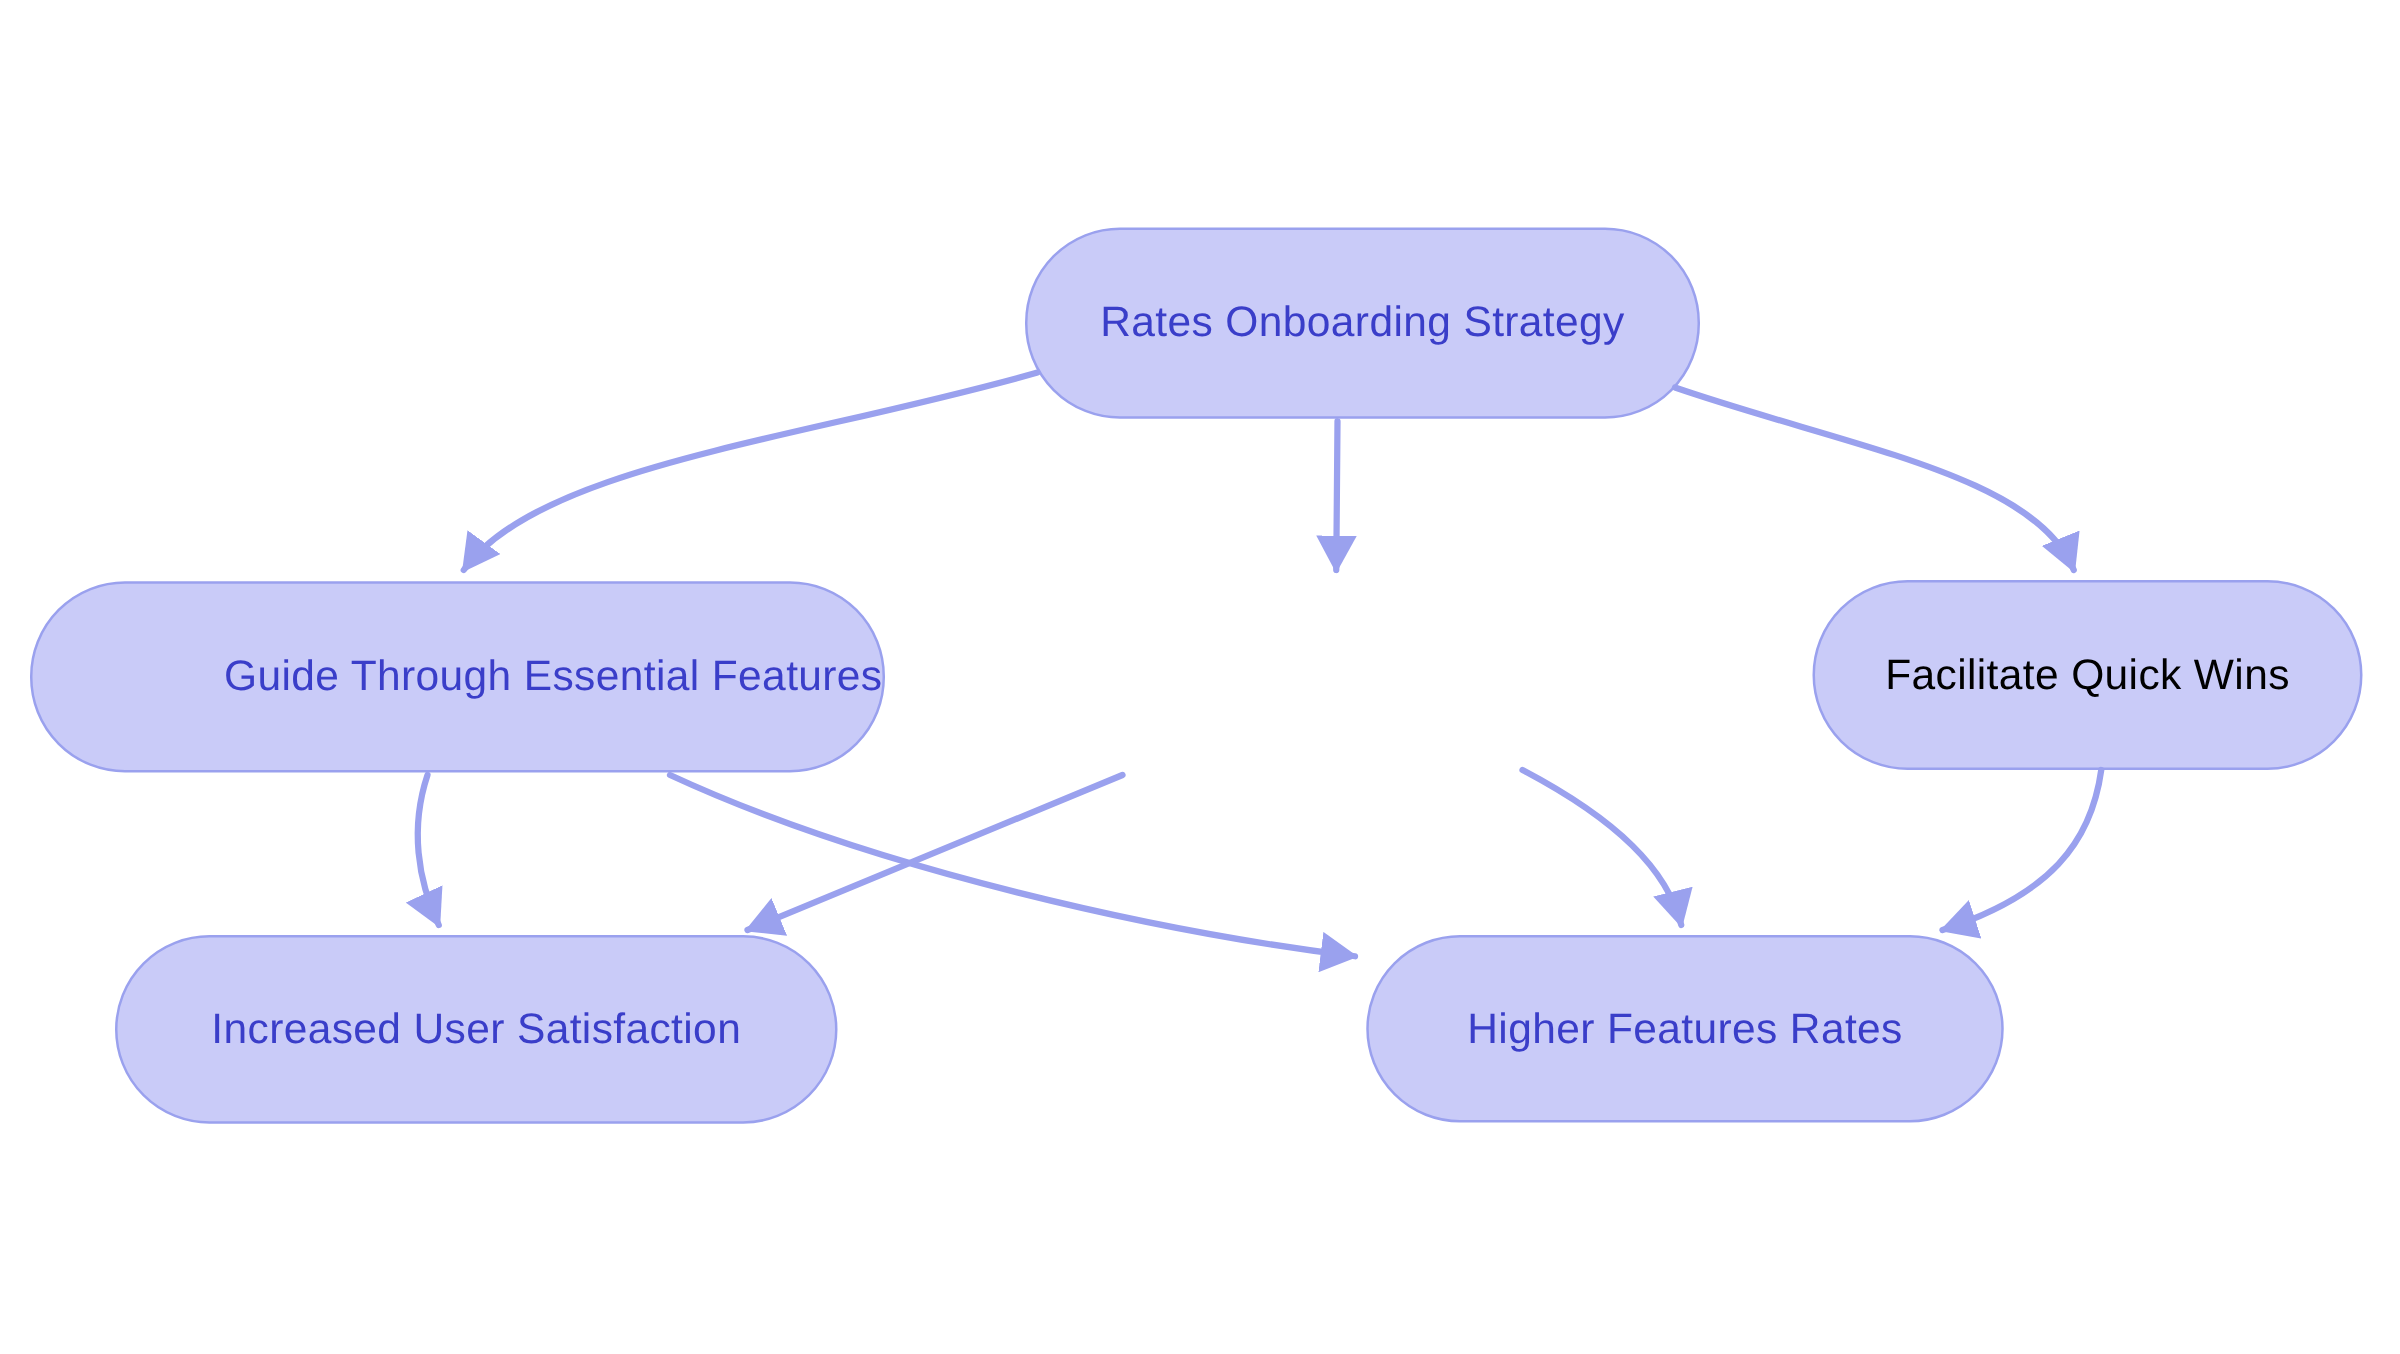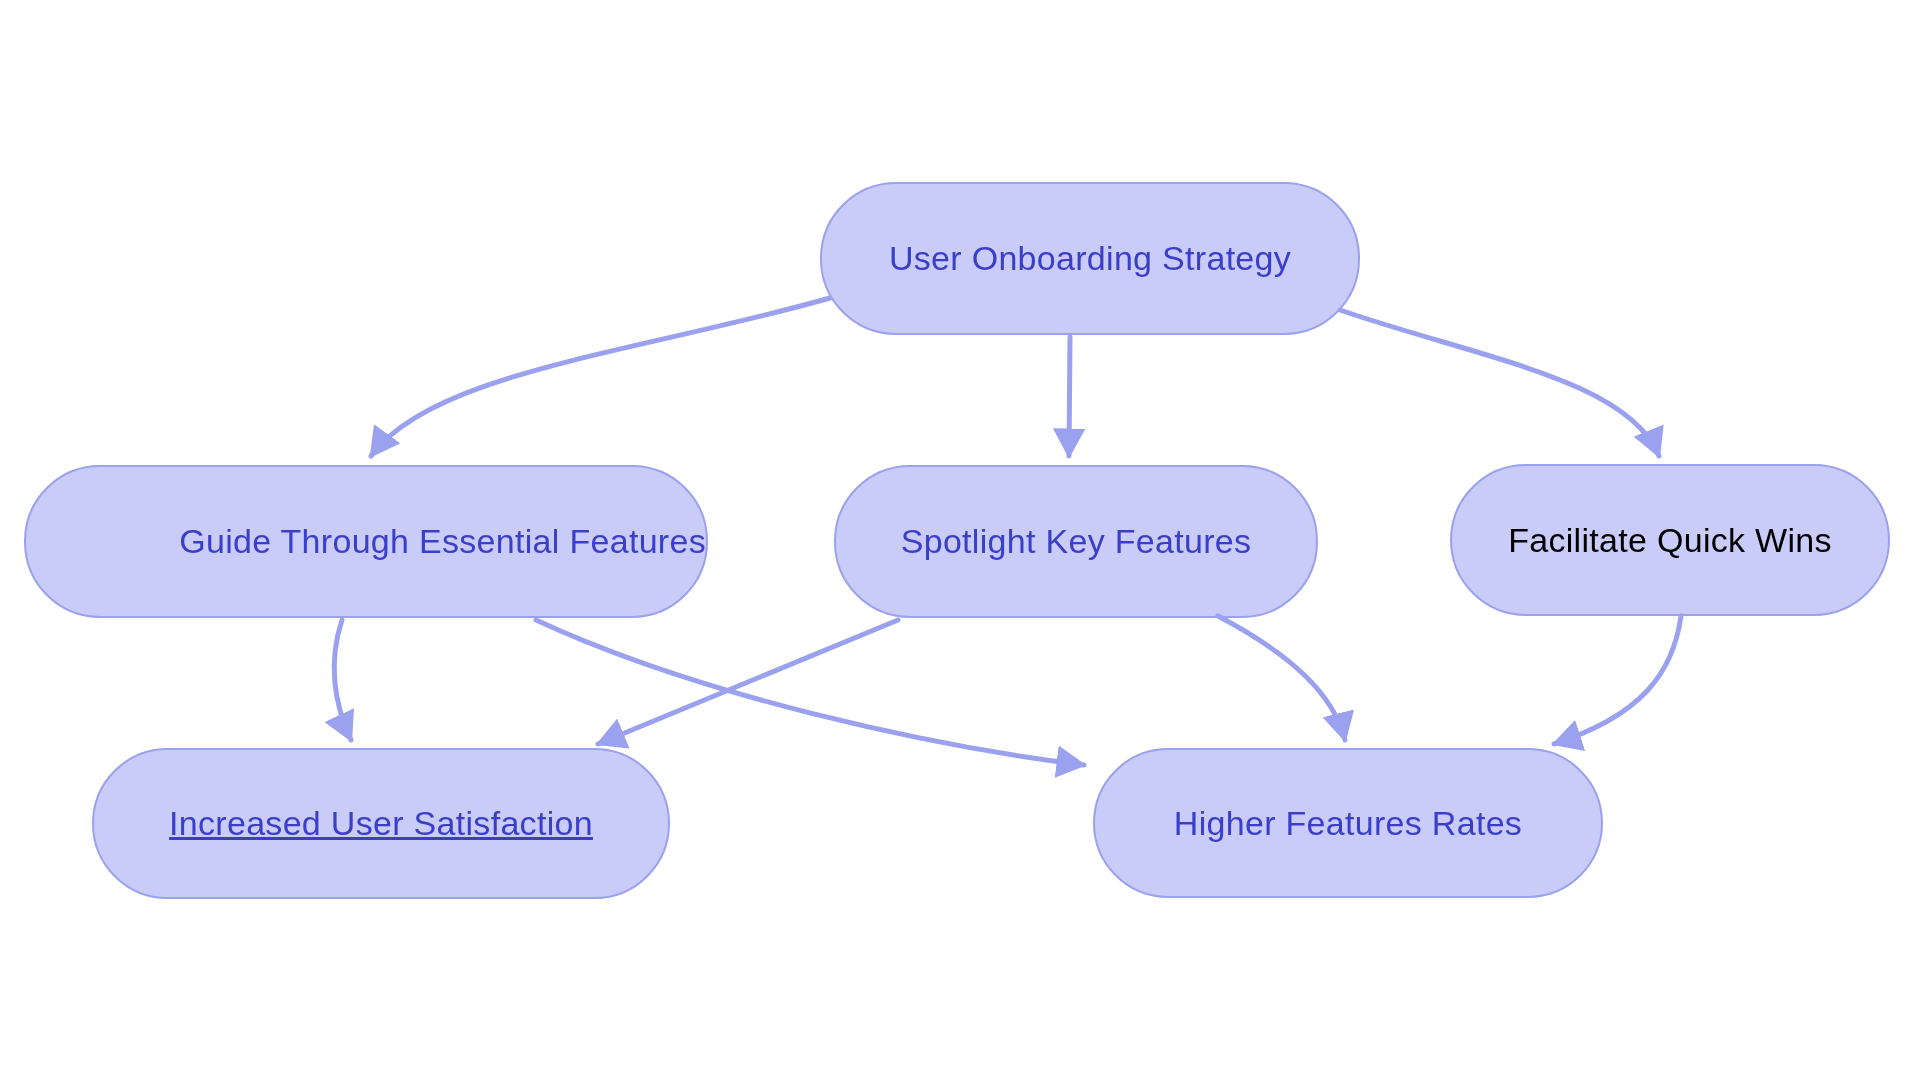--- a/index.html
+++ b/index.html
@@ -64,36 +64,33 @@
         <path d="M 1340 310 C 1480 358, 1628 380, 1659 456" stroke="#9aa1ee" stroke-width="5" marker-end="url(#arrowhead)"></path>
         <path d="M 342 620 C 328 662, 334 704, 351 740" stroke="#9aa1ee" stroke-width="5" marker-end="url(#arrowhead)"></path>
         <path d="M 536 620 C 700 696, 930 746, 1084 765" stroke="#9aa1ee" stroke-width="5" marker-end="url(#arrowhead)"></path>
         <path d="M 898 620 L 598 744" stroke="#9aa1ee" stroke-width="5" marker-end="url(#arrowhead)"></path>
         <path d="M 1218 616 C 1294 656, 1334 696, 1345 740" stroke="#9aa1ee" stroke-width="5" marker-end="url(#arrowhead)"></path>
         <path d="M 1681 616 C 1673 674, 1640 716, 1554 744" stroke="#9aa1ee" stroke-width="5" marker-end="url(#arrowhead)"></path>
       </g>
   </svg>
 
   <div class="node node-onboarding" style="background: rgb(201, 203, 248); border-color: rgb(154, 161, 238); color: rgb(58, 62, 201);">
-    <span>User Onboarding Strategy</span>
+    <span>Rates Onboarding Strategy</span>
   </div>
 
   <div class="node node-guide" style="background: rgb(201, 203, 248); border-color: rgb(154, 161, 238); color: rgb(58, 62, 201);">
     <span>Guide Through Essential Features</span>
   </div>
 
-  <div class="node node-spotlight" style="background: rgb(201, 203, 248); border-color: rgb(154, 161, 238); color: rgb(58, 62, 201);">
-    <span>Spotlight Key Features</span>
-  </div>
 
   <div class="node node-facilitate" style="background: rgb(201, 203, 248); border-color: rgb(154, 161, 238); color: #000000;">
     <span>Facilitate Quick Wins</span>
   </div>
 
-  <div class="node node-increased" style="background: rgb(201, 203, 248); border-color: rgb(154, 161, 238); color: rgb(58, 62, 201); text-decoration: underline;">
+  <div class="node node-increased" style="background: rgb(201, 203, 248); border-color: rgb(154, 161, 238); color: rgb(58, 62, 201);">
     <span>Increased User Satisfaction</span>
   </div>
 
   <div class="node node-higher" style="background: rgb(201, 203, 248); border-color: rgb(154, 161, 238); color: rgb(58, 62, 201);">
     <span>Higher Features Rates</span>
   </div>
 
 </div>
 
 </body></html>

